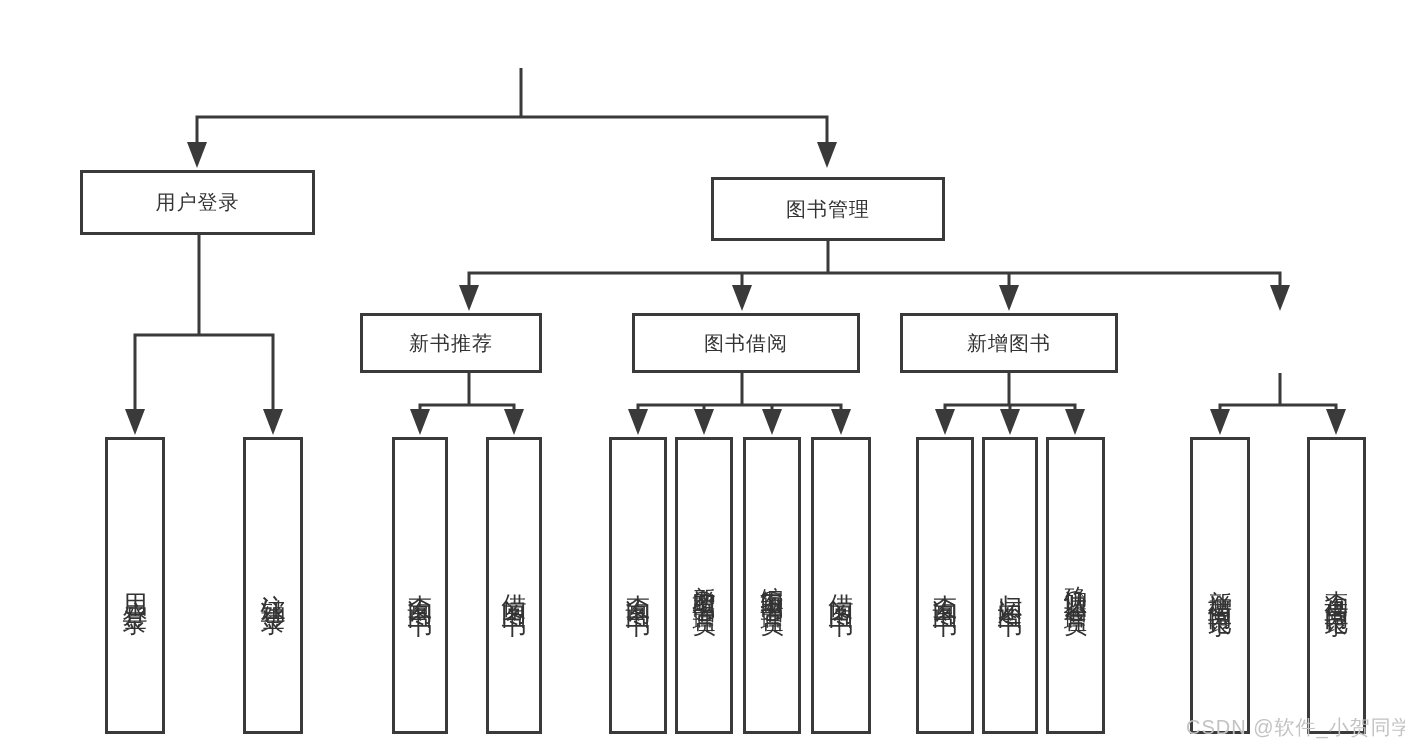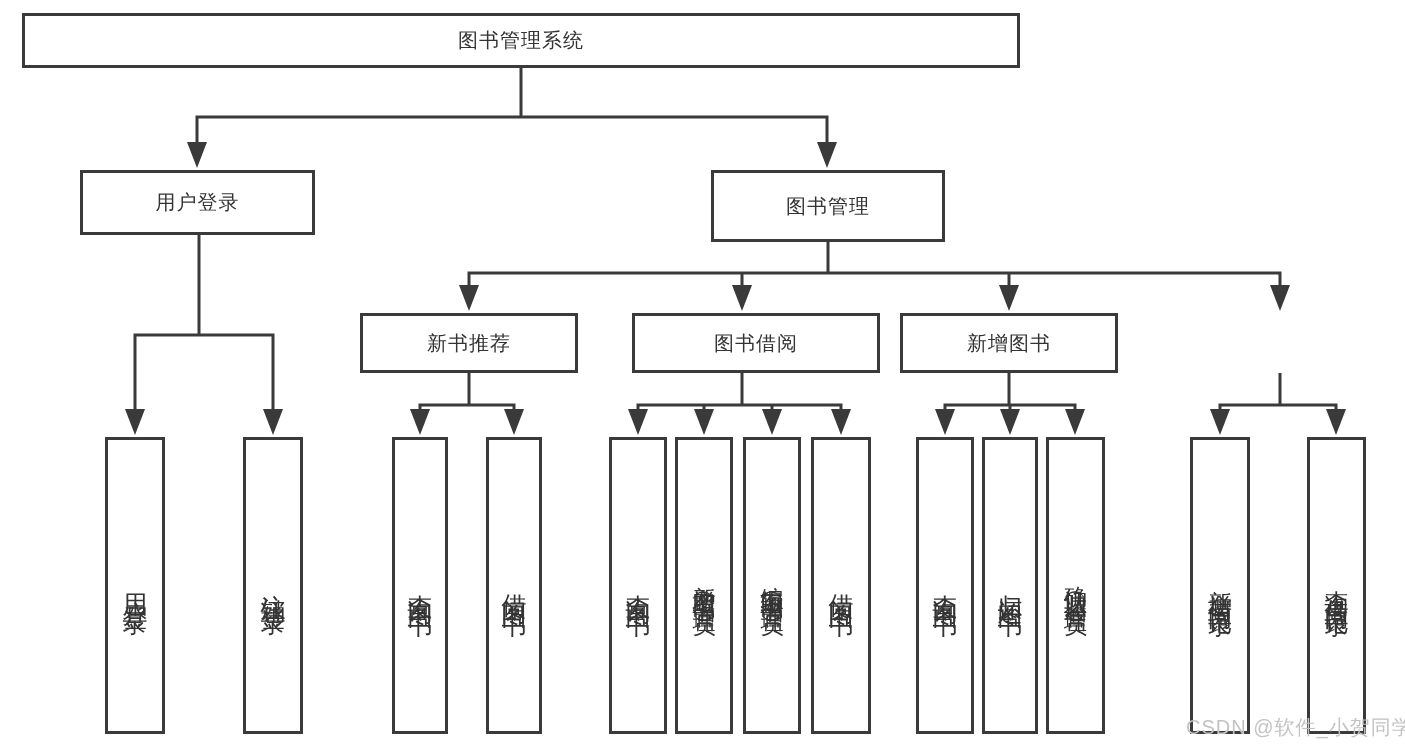--- a/index.html
+++ b/index.html
@@ -60,35 +60,32 @@
       <polygon points="762,409 782,409 772,435"></polygon>
       <polygon points="831,409 851,409 841,435"></polygon>
       <polygon points="935,409 955,409 945,435"></polygon>
       <polygon points="1000,409 1020,409 1010,435"></polygon>
       <polygon points="1065,409 1085,409 1075,435"></polygon>
       <polygon points="1210,409 1230,409 1220,435"></polygon>
       <polygon points="1326,409 1346,409 1336,435"></polygon>
     </g>
   </svg>
 
-  <div class="box hbox" style="left:22px;top:13px;width:998px;height:55px">
-    <span>图书管理系统</span>
-  </div>
 
   <div class="box hbox" style="left:80px;top:170px;width:235px;height:65px">
     <span>用户登录</span>
   </div>
-  <div class="box hbox" style="left:711px;top:170px;width:234px;height:72px">
+  <div class="box hbox" style="left:711px;top:177px;width:234px;height:64px">
     <span>图书管理</span>
   </div>
 
-  <div class="box hbox" style="left:360px;top:313px;width:218px;height:60px">
+  <div class="box hbox" style="left:360px;top:313px;width:182px;height:60px">
     <span>新书推荐</span>
   </div>
-  <div class="box hbox" style="left:632px;top:313px;width:248px;height:60px">
+  <div class="box hbox" style="left:632px;top:313px;width:228px;height:60px">
     <span>图书借阅</span>
   </div>
   <div class="box hbox" style="left:900px;top:313px;width:218px;height:60px">
     <span>新增图书</span>
   </div>
 
   <div class="box vbox" style="left:105px;top:437px;width:60px;height:297px">
     <span>用户登录</span>
   </div>
   <div class="box vbox" style="left:243px;top:437px;width:60px;height:297px">

